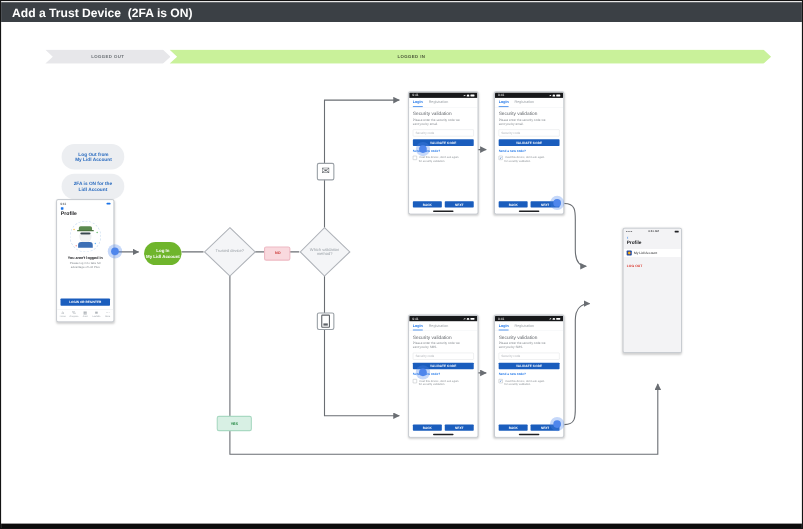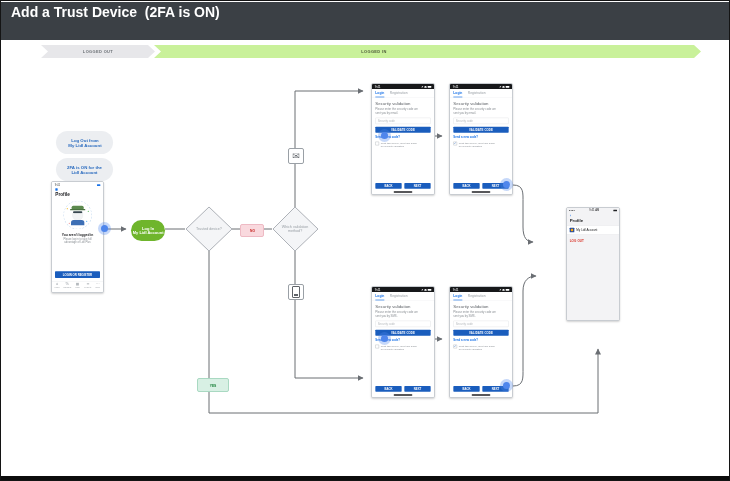--- a/index.html
+++ b/index.html
@@ -1,20 +1,20 @@
 <!DOCTYPE html>
 <html><head>
 <meta charset="utf-8">
 <style>
   html,body{margin:0;padding:0;background:#fff;}
   .stage{position:relative;width:730px;height:481px;background:#fff;border:1px solid #141414;
          box-sizing:border-box;font-family:"Liberation Sans",sans-serif;overflow:hidden;}
   
-  .titlebar{position:absolute;left:0;top:1px;right:0;height:38px;background:#3b4045;color:#fff;
-            font-size:14px;font-weight:bold;line-height:21px;padding-left:10px;box-sizing:border-box;}
+  .titlebar{position:absolute;left:0;top:1px;right:0;height:18px;background:#3b4045;color:#fff;
+            font-size:11px;font-weight:bold;line-height:21px;padding-left:10px;box-sizing:border-box;}
   .titlebar span{white-space:pre;}
   .footerbar{position:absolute;left:0;bottom:0;right:0;height:4px;background:#0c0c0c;}
   
   .tape{position:absolute;top:44px;height:13px;display:flex;align-items:center;justify-content:center;}
   .tape.out{left:40px;width:114px;background:#e7e7ea;
     clip-path:polygon(0 0,calc(100% - 7px) 0,100% 50%,calc(100% - 7px) 100%,0 100%,7px 50%);}
   .tape.in{left:153px;width:547px;background:#c9f19a;
     clip-path:polygon(0 0,calc(100% - 7px) 0,100% 50%,calc(100% - 7px) 100%,0 100%,7px 50%);}
   .tape-label{font-size:11px;font-weight:bold;color:#6c7176;letter-spacing:1px;
     transform:scale(.36);transform-origin:center;white-space:nowrap;}

